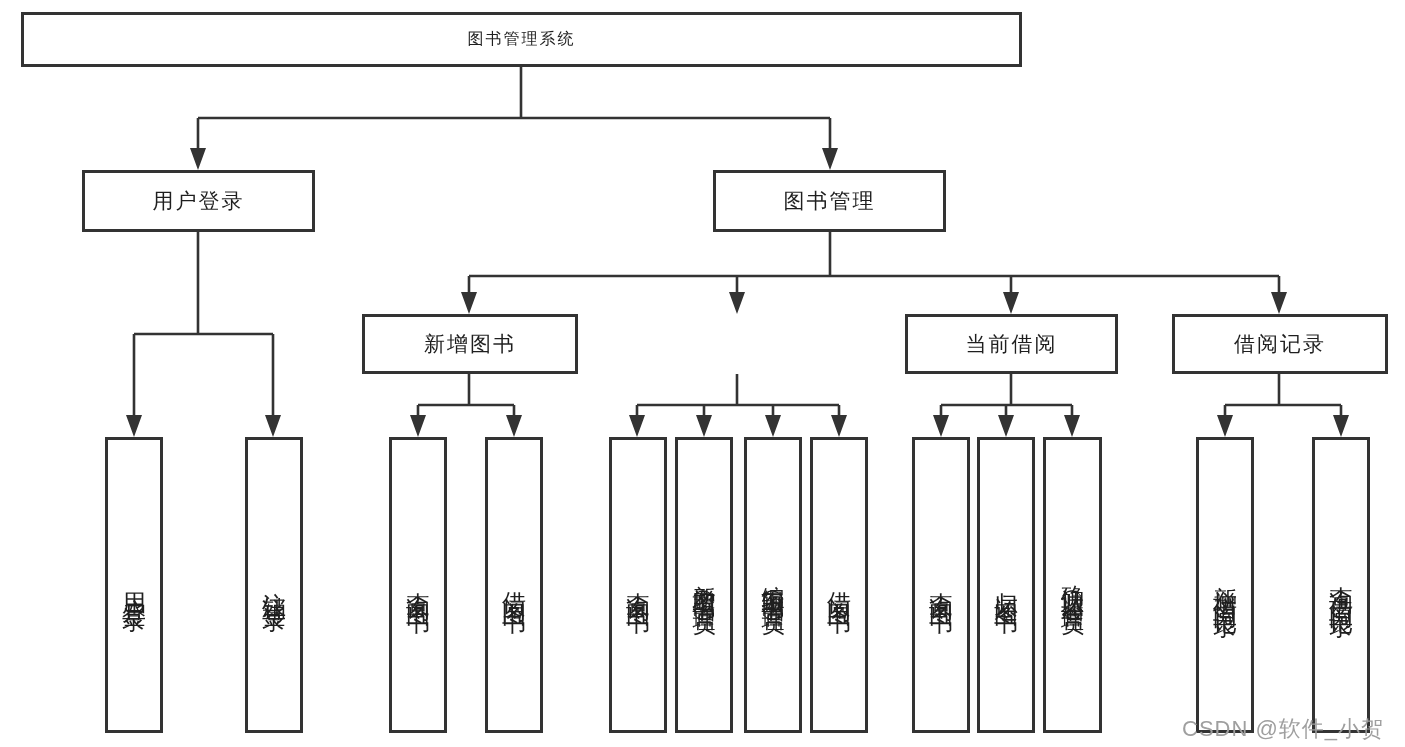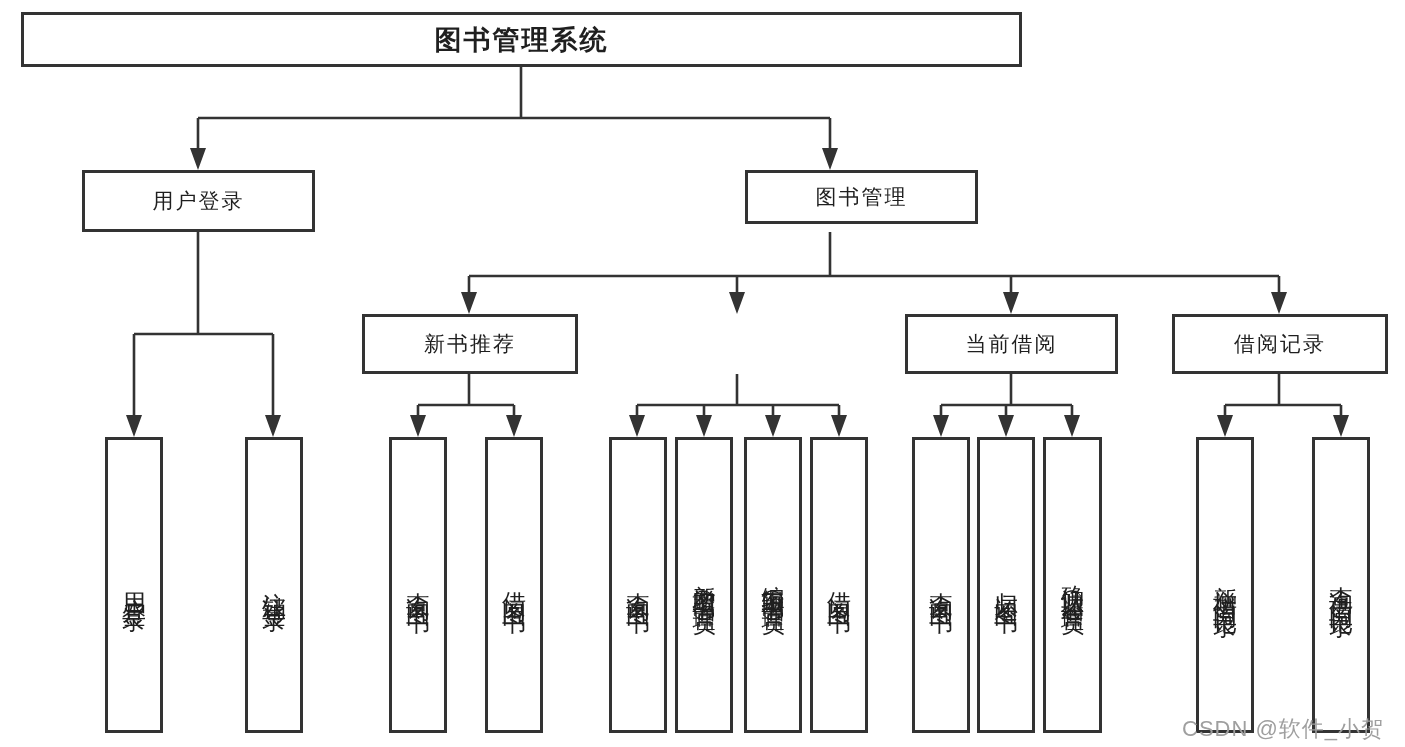--- a/index.html
+++ b/index.html
@@ -28,21 +28,21 @@
   }
   .node{
     position:absolute;
     box-sizing:border-box;
     border:3px solid var(--border,#333);
     background:var(--box-bg,#fff);
     display:flex;align-items:center;justify-content:center;
     color:var(--text,#1f1f1f);
     white-space:nowrap;
   }
-  .lvl-root{font-size:27px;letter-spacing:2px;font-weight:bold;}
+  .lvl-root{font-size:16px;letter-spacing:2px;}
   .lvl-mid{font-size:21px;letter-spacing:2px;}
   .leaf{
     writing-mode:vertical-rl;
     text-orientation:mixed;
     font-size:24px;
     letter-spacing:6px;
     white-space:normal;
     line-height:1;
   }
   .leaf.long{letter-spacing:4px;font-size:23px;}
@@ -112,23 +112,23 @@
       M933 415 L949 415 L941 437 Z
       M998 415 L1014 415 L1006 437 Z
       M1064 415 L1080 415 L1072 437 Z
       M1217 415 L1233 415 L1225 437 Z
       M1333 415 L1349 415 L1341 437 Z"></path>
   </svg>
 
   <div class="node lvl-root" style="left:21px;top:12px;width:1001px;height:55px;">图书管理系统</div>
 
   <div class="node lvl-mid" style="left:82px;top:170px;width:233px;height:62px;">用户登录</div>
-  <div class="node lvl-mid" style="left:713px;top:170px;width:233px;height:54px;margin-left:32px;">图书管理</div>
+  <div class="node lvl-mid" style="left:713px;top:170px;width:233px;height:62px;">图书管理</div>
 
-  <div class="node lvl-mid" style="left:362px;top:314px;width:216px;height:60px;">新书推荐</div>
+  <div class="node lvl-mid" style="left:362px;top:314px;width:216px;height:60px;">新增图书</div>
   <div class="node lvl-mid" style="left:1172px;top:314px;width:216px;height:60px;">借阅记录</div>
   <div class="node lvl-mid" style="left:905px;top:314px;width:213px;height:60px;">当前借阅</div>
 
   <div class="node leaf" style="left:105px;top:437px;width:58px;height:296px;">用户登录</div>
   <div class="node leaf" style="left:245px;top:437px;width:58px;height:296px;">注销登录</div>
 
   <div class="node leaf" style="left:389px;top:437px;width:58px;height:296px;">查询图书</div>
   <div class="node leaf" style="left:485px;top:437px;width:58px;height:296px;">借阅图书</div>
 
   <div class="node leaf" style="left:609px;top:437px;width:58px;height:296px;">查询图书</div>

